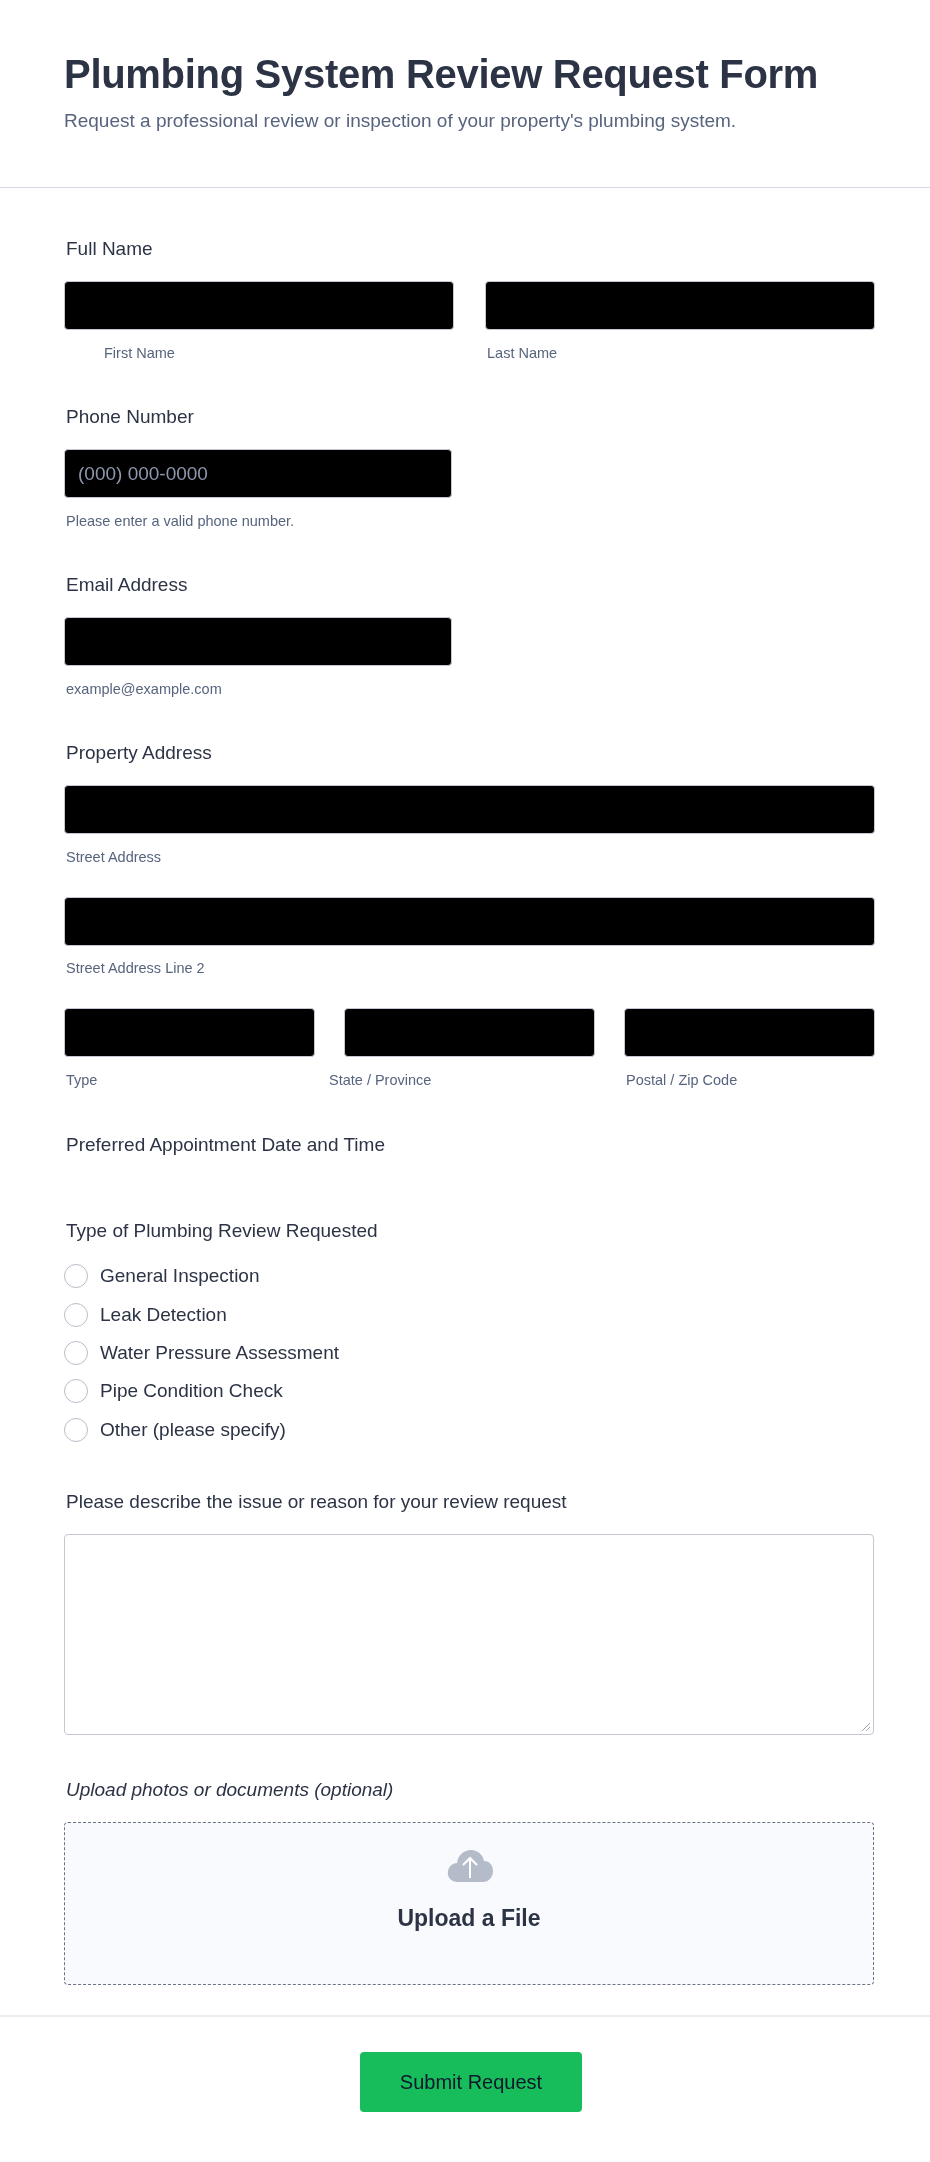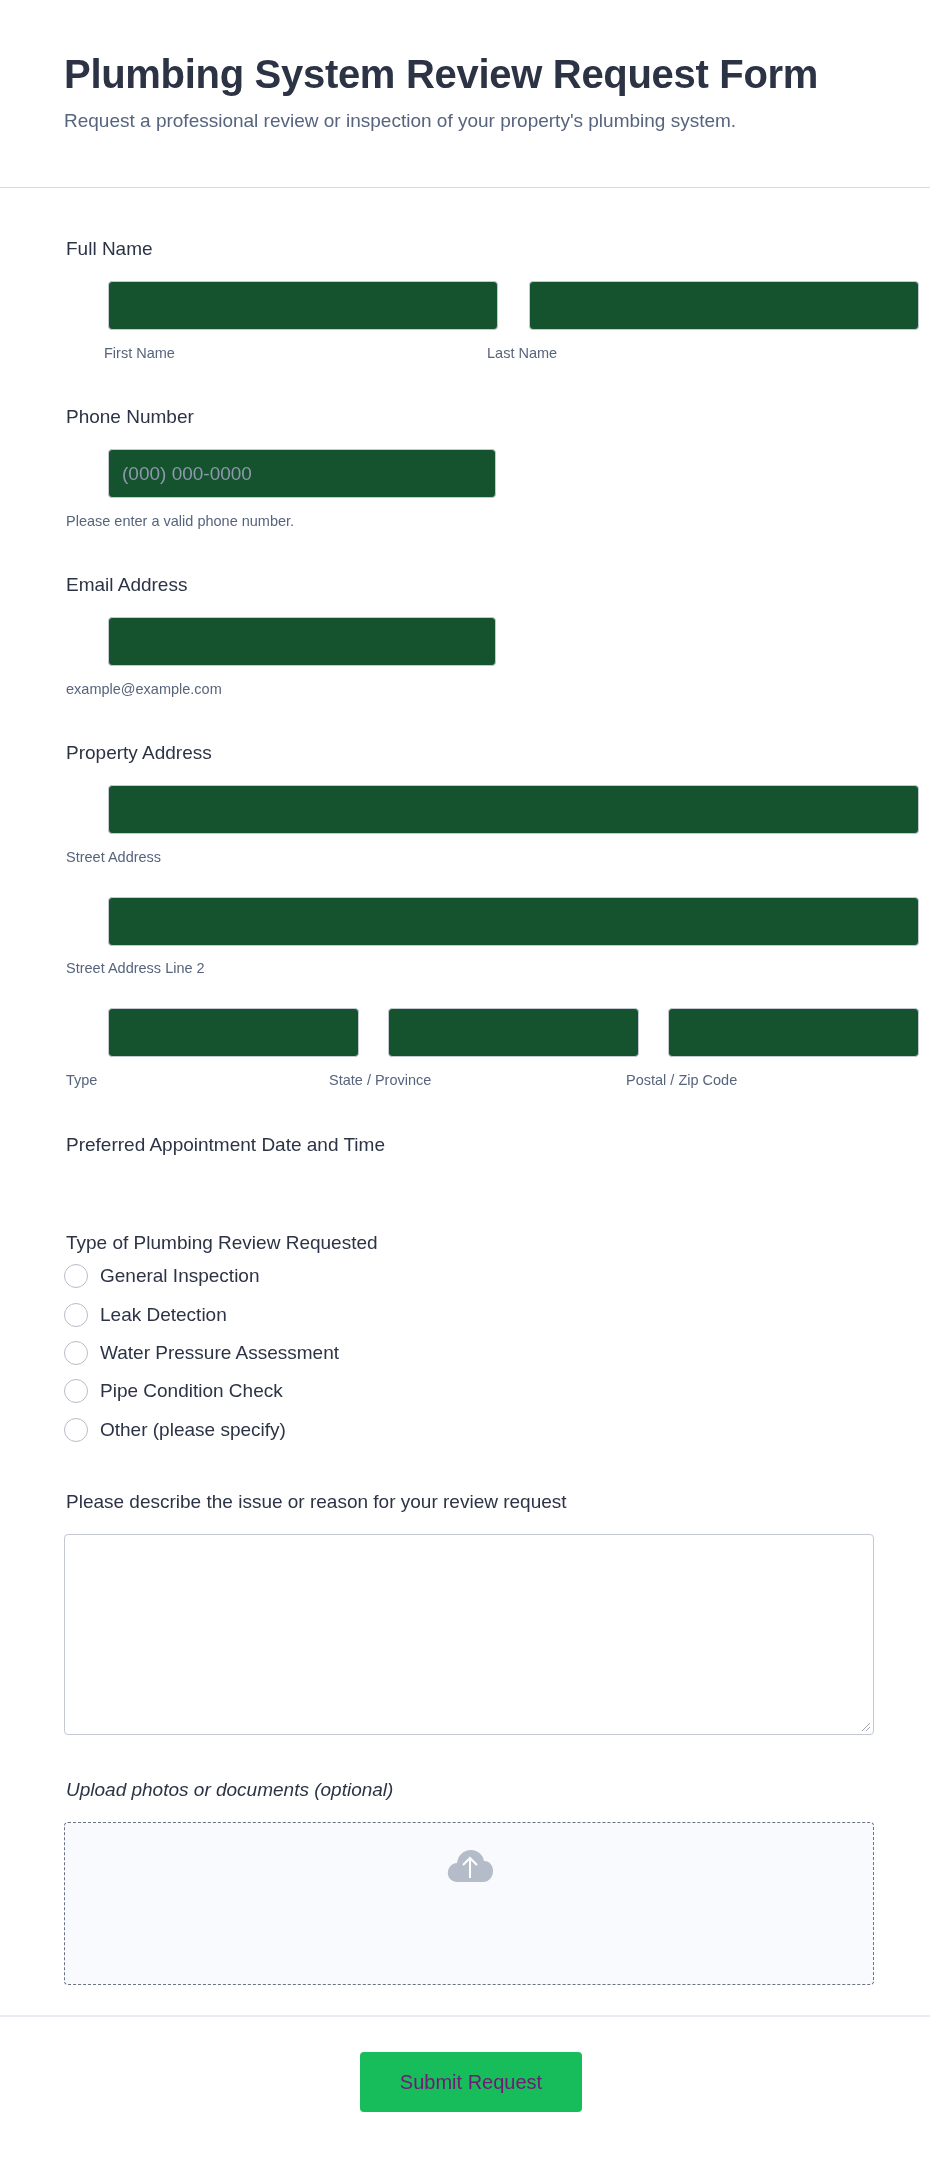--- a/index.html
+++ b/index.html
@@ -4,33 +4,33 @@
 <style>
   * { box-sizing: border-box; margin: 0; padding: 0; }
   html, body { width: 930px; height: 2162px; background: #ffffff; }
   body { font-family: "Liberation Sans", "DejaVu Sans", sans-serif; color: #2c3345; position: relative; overflow: hidden; }
   .abs { position: absolute; }
   .title { left: 64px; top: 52px; font-size: 40px; font-weight: bold; color: #2c3345; letter-spacing: -0.3px; }
   .subtitle { left: 64px; top: 110px; font-size: 19px; color: #57647e; }
   .hdivider { left: 0; width: 930px; height: 1px; background: #d8dae3; }
   .label { font-size: 19px; color: #2c3345; }
   .sublabel { font-size: 14.5px; color: #57647e; }
-  .input { border: 1px solid #c3c8d3; border-radius: 4px; background: #14532d; height: 49px; margin-left: 44px; }
+  .input { border: 1px solid #c3c8d3; border-radius: 4px; background: #000000; height: 49px; }
   .input.phone { padding-left: 13px; display: flex; align-items: center; font-size: 19px; color: #8d98ad; }
   .radio-row { left: 64px; display: flex; align-items: center; height: 28px; }
   .radio { width: 24px; height: 24px; border: 1px solid #b8bdc9; border-radius: 50%; background: #fff; margin-right: 12px; }
   .radio-label { font-size: 19px; color: #2c3345; }
   .textarea { left: 64px; top: 1534px; width: 810px; height: 201px; border: 1px solid #c3c8d3; border-radius: 4px; background: #fff; }
   .resize { position: absolute; right: 3px; bottom: 3px; width: 8px; height: 8px;
     background: linear-gradient(135deg, transparent 45%, #a0a6b3 45%, #a0a6b3 55%, transparent 55%, transparent 70%, #a0a6b3 70%, #a0a6b3 80%, transparent 80%); }
   .dropzone { left: 64px; top: 1822px; width: 810px; height: 163px; border: 1.5px dashed #6b7384; border-radius: 4px; background: #f9fafd; }
   .dz-icon { position: absolute; left: 381px; top: 26px; width: 48px; height: 34px; }
   .dz-title { position: absolute; left: 0; width: 100%; top: 82px; text-align: center; font-size: 23px; font-weight: bold; color: #2c3345; }
   .dz-sub { position: absolute; left: 0; width: 100%; top: 116px; text-align: center; font-size: 18px; color: #57647e; }
-  .submit { left: 360px; top: 2052px; width: 222px; height: 60px; background: #18bd5b; border-radius: 4px; color: #701a75; font-size: 20px; display: flex; align-items: center; justify-content: center; border: none; font-family: "Liberation Sans", "DejaVu Sans", sans-serif; }
+  .submit { left: 360px; top: 2052px; width: 222px; height: 60px; background: #18bd5b; border-radius: 4px; color: #0f172a; font-size: 20px; display: flex; align-items: center; justify-content: center; border: none; font-family: "Liberation Sans", "DejaVu Sans", sans-serif; }
 </style>
 </head>
 <body>
 
 <div>
   <h1 class="abs title">Plumbing System Review Request Form</h1>
   <div class="abs subtitle">Request a professional review or inspection of your property's plumbing system.</div>
 </div>
 <div class="abs hdivider" style="top:187px;"></div>
 
@@ -58,21 +58,21 @@
 
 <input class="abs input" style="left: 64px; top: 1008px; width: 251px;">
 <input class="abs input" style="left: 344px; top: 1008px; width: 251px;">
 <input class="abs input" style="left: 624px; top: 1008px; width: 251px;">
 <div class="abs sublabel" style="left:66px; top:1072px;">Type</div>
 <div class="abs sublabel" style="left:329px; top:1072px;">State / Province</div>
 <div class="abs sublabel" style="left:626px; top:1072px;">Postal / Zip Code</div>
 
 <div class="abs label" style="left:66px; top:1134px;">Preferred Appointment Date and Time</div>
 
-<div class="abs label" style="left:66px; top:1220px;margin-top:12px;">Type of Plumbing Review Requested</div>
+<div class="abs label" style="left:66px; top:1220px;">Type of Plumbing Review Requested</div>
 <div class="abs radio-row" style="top:1262px;">
   <span class="radio"></span>
   <span class="radio-label">General Inspection</span>
 </div>
 <div class="abs radio-row" style="top:1301px;">
   <span class="radio"></span>
   <span class="radio-label">Leak Detection</span>
 </div>
 <div class="abs radio-row" style="top:1339px;">
   <span class="radio"></span>
@@ -92,17 +92,18 @@
   <span class="resize"></span>
 </div>
 
 <div class="abs label" style="left:66px; top:1779px;font-style:italic;">Upload photos or documents (optional)</div>
 <div class="abs dropzone">
   <svg class="dz-icon" viewBox="0 0 48 34">
     <path d="M12 33 C4 33 1 27 2 22 C3 17 7 14 11 14 C12 6 18 1 25 1 C32 1 37 6 38 12 C44 12 47 17 47 22 C47 28 43 33 37 33 Z" fill="#b4bcc9"></path>
     <line x1="24" y1="29" x2="24" y2="9" stroke="#ffffff" stroke-width="2"></line>
     <polyline points="17,16 24,9 31,16" fill="none" stroke="#ffffff" stroke-width="2"></polyline>
   </svg>
+  <div class="dz-title">Upload a File</div>
 </div>
 
 <div class="abs hdivider" style="top:2015px; height:2px; background:#ebecf2;"></div>
 
 <button class="abs submit">Submit Request</button>
 
 </body></html>

